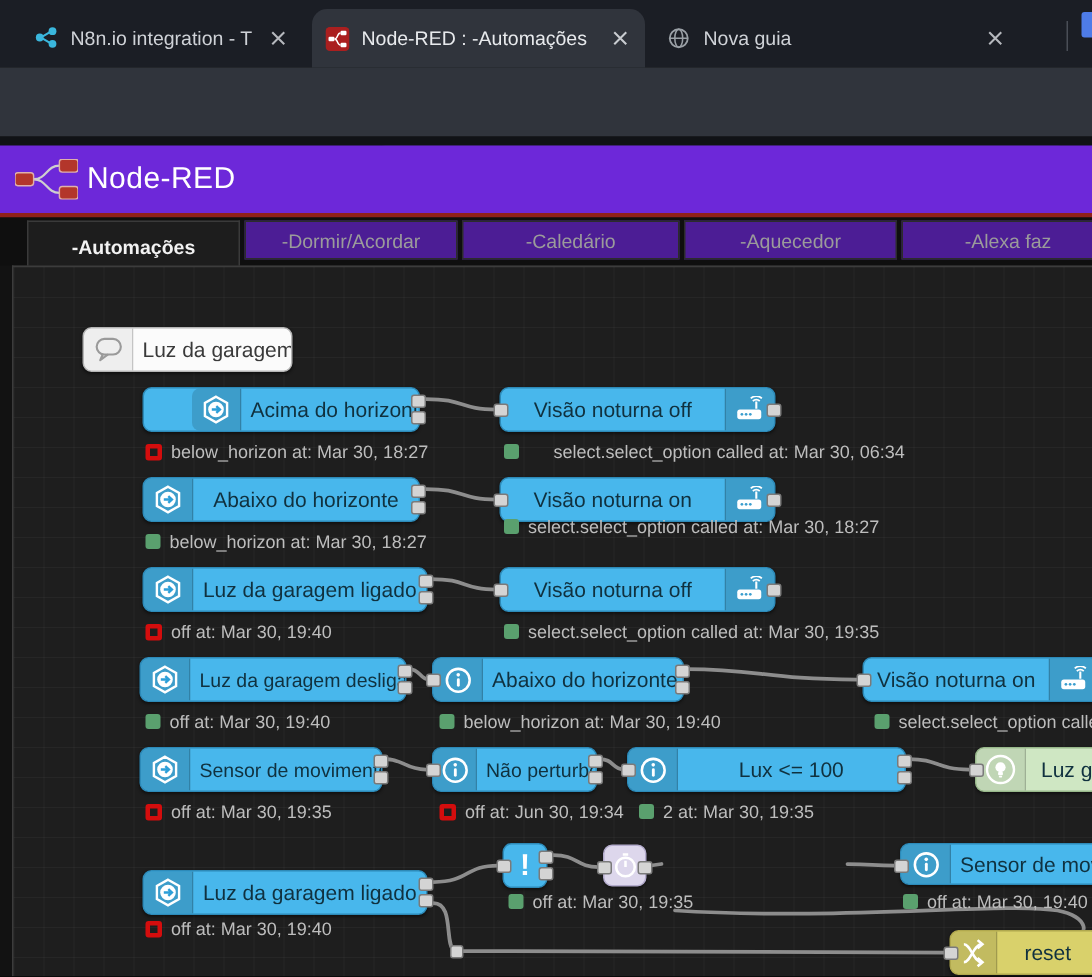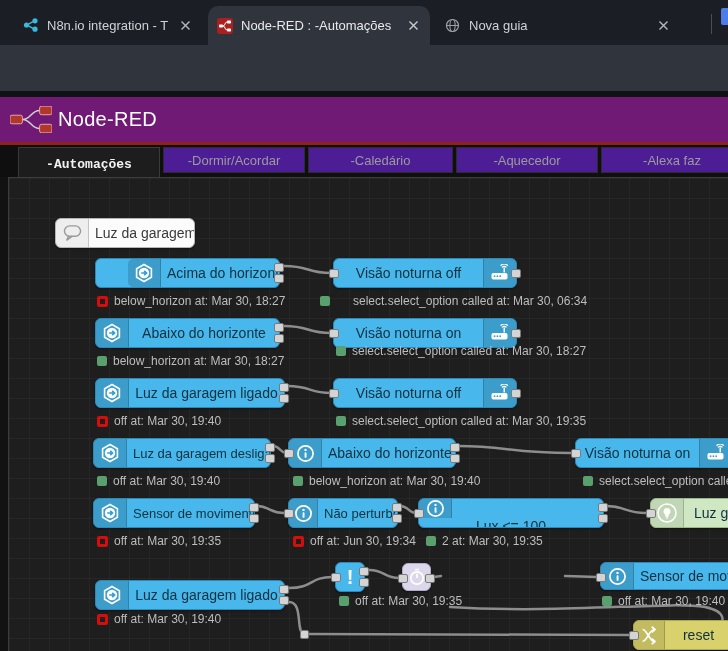--- a/index.html
+++ b/index.html
@@ -16,28 +16,28 @@
   .favicon{width:17px;height:17px;flex:none;display:flex;align-items:center;justify-content:center;}
   .tabsep{position:absolute;left:711px;top:14px;width:1px;height:20px;background:#4a4e57;}
   .tabsliver{position:absolute;left:721px;top:8px;width:7px;height:17px;background:#4e7ce8;border-radius:2px 0 0 2px;}
   .toolbar{position:absolute;left:0;top:45px;width:728px;height:46px;background:#30343c;}
   .tbtn{position:absolute;top:57px;width:24px;height:24px;display:flex;align-items:center;justify-content:center;}
   .omnibox{position:absolute;left:244px;top:51px;width:474px;height:34px;background:#1d2026;
            border-radius:17px;display:flex;align-items:center;gap:12px;padding:0 8px 0 16px;box-sizing:border-box;}
   .url{color:#e3e5e8;font-size:15px;white-space:nowrap;overflow:hidden;}
   .chromegap{position:absolute;left:0;top:91px;width:728px;height:6px;background:#101216;}
   
-  .nrheader{position:absolute;left:0;top:97px;width:728px;height:45px;background:#701a75;display:flex;align-items:center;}
+  .nrheader{position:absolute;left:0;top:97px;width:728px;height:45px;background:#6d28d9;display:flex;align-items:center;}
   .nrbrand{color:#fff;font-size:20px;margin-left:58px;letter-spacing:.3px;}
   .redline{position:absolute;left:0;top:142px;width:728px;height:3px;background:#8f211b;}
   .flowtabs{position:absolute;left:0;top:145px;width:728px;height:32px;background:#0f0f0f;}
   .ftab{position:absolute;top:2px;height:26px;background:#4c1d95;border:1px solid #2c2c2c;
         color:#9b9b9b;font-size:13px;display:flex;align-items:center;justify-content:center;
         box-sizing:border-box;}
-  .ftab.active{background:#1d1d1d;border-color:#3a3a3a;color:#f2f2f2;font-weight:bold;height:34px;border-bottom:none;font-family:Liberation Mono, monospace;}
+  .ftab.active{background:#1d1d1d;border-color:#3a3a3a;color:#f2f2f2;font-weight:bold;height:34px;border-bottom:none;}
   
   .canvas{position:absolute;left:8px;top:177px;width:720px;height:474px;background:#1e1e1e;
           border-top:1px solid #3c3c3c;border-left:1px solid #3c3c3c;box-sizing:border-box;
           background-image:linear-gradient(rgba(255,255,255,.035) 1px,transparent 1px),
                            linear-gradient(90deg,rgba(255,255,255,.035) 1px,transparent 1px);
           background-size:20px 20px;}
   .wires{position:absolute;left:0;top:0;width:728px;height:651px;pointer-events:none;}
   
   .node{position:absolute;height:30px;border-radius:6px;display:flex;align-items:center;
         box-sizing:border-box;border:1px solid rgba(0,0,0,.35);box-shadow:0 1px 2px rgba(0,0,0,.45);}
@@ -239,21 +239,21 @@
           <circle cx="9.2" cy="12.2" r="0.9" fill="#3a9ecf"></circle>
         </svg>
     </span>
     <span class="port p-in"></span>
     <span class="port p-out"></span>
   </div>
   <div class="status" style="left:97px;top:294px;">
     <span class="sdot r"></span>
     <span>below_horizon at: Mar 30, 18:27</span>
   </div>
-  <div class="status" style="left:320px;top:294px;gap:23px;">
+  <div class="status" style="left:336px;top:294px;gap:23px;">
     <span class="sdot g"></span>
     <span>select.select_option called at: Mar 30, 06:34</span>
   </div>
 
   <div class="node blue" style="left:95px;top:318px;width:185px;">
     <span class="icon-sec l">
       <svg width="20" height="20" viewBox="0 0 20 20">
           <polygon points="10,1.5 17.4,5.7 17.4,14.3 10,18.5 2.6,14.3 2.6,5.7" stroke="#fff" stroke-width="1.6" fill="none"></polygon>
           <circle cx="10" cy="10" r="5.2" fill="#fff"></circle>
           <path d="M7.2,10 H12.2 M10.2,7.8 L12.6,10 L10.2,12.2" stroke="#2d9fd8" stroke-width="1.6" fill="none"></path>
@@ -396,21 +396,21 @@
           <circle cx="9.5" cy="9.5" r="7.6" stroke="#fff" stroke-width="1.7" fill="none"></circle>
           <circle cx="9.5" cy="5.9" r="1.2" fill="#fff"></circle>
           <rect x="8.6" y="8.2" width="1.9" height="5.6" rx="0.9" fill="#fff"></rect>
         </svg>
     </span>
     <span class="lbl" style="font-size:13px;">Não perturbe</span>
     <span class="port p-in"></span>
     <span class="port p-ot"></span>
     <span class="port p-ob"></span>
   </div>
-  <div class="node blue" style="left:418px;top:498px;width:186px;flex-direction:column;">
+  <div class="node blue" style="left:418px;top:498px;width:186px;">
     <span class="icon-sec l">
       <svg width="19" height="19" viewBox="0 0 19 19">
           <circle cx="9.5" cy="9.5" r="7.6" stroke="#fff" stroke-width="1.7" fill="none"></circle>
           <circle cx="9.5" cy="5.9" r="1.2" fill="#fff"></circle>
           <rect x="8.6" y="8.2" width="1.9" height="5.6" rx="0.9" fill="#fff"></rect>
         </svg>
     </span>
     <span class="lbl">Lux &lt;= 100</span>
     <span class="port p-in"></span>
     <span class="port p-ot"></span>

